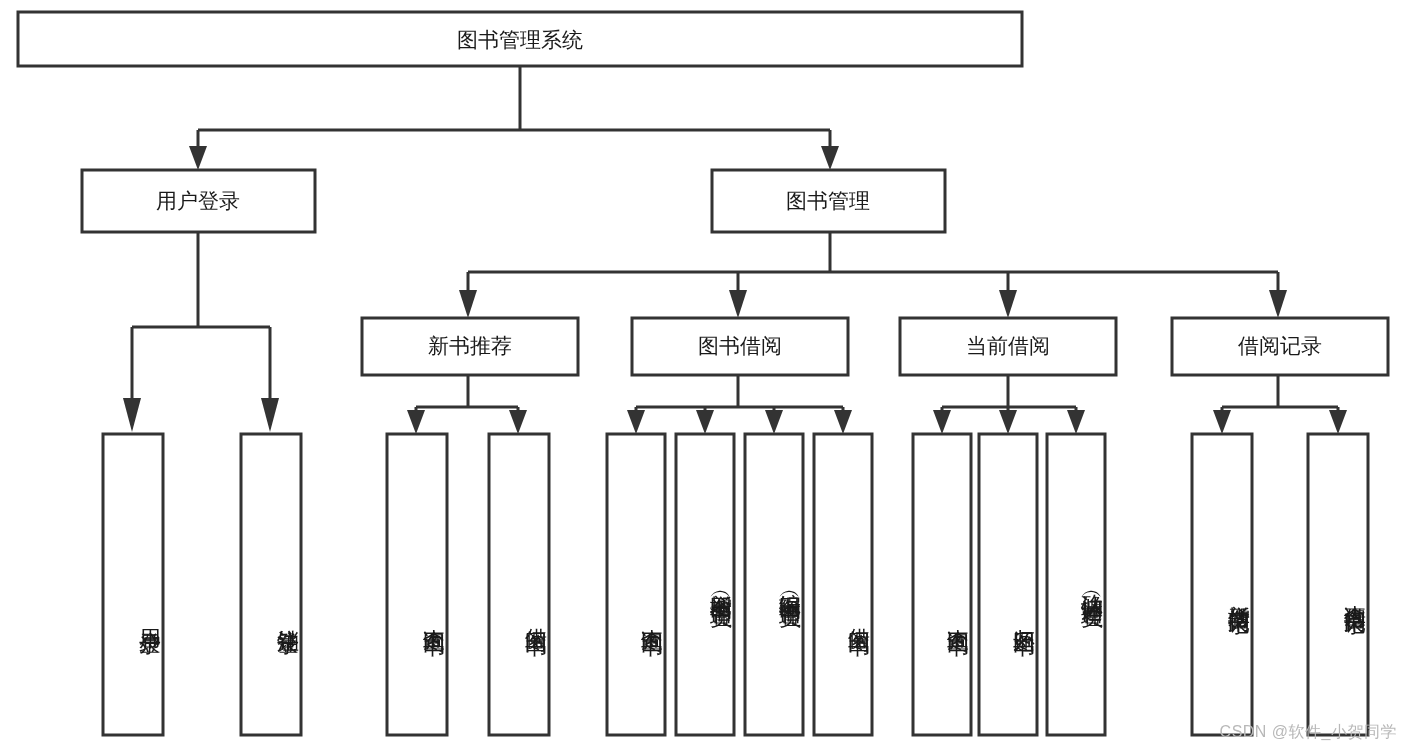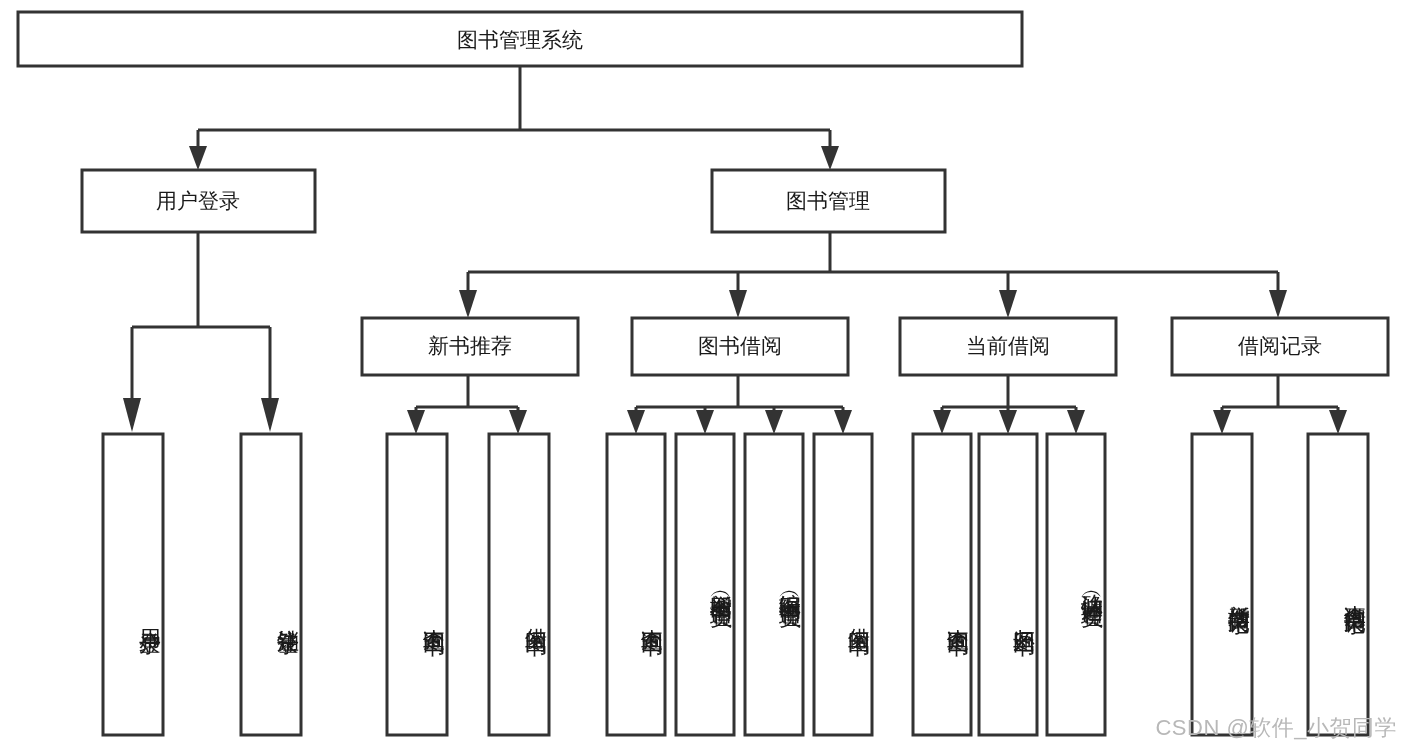--- a/index.html
+++ b/index.html
@@ -60,21 +60,21 @@
     align-items: flex-start;
     justify-content: center;
     white-space: nowrap;
     pointer-events: none;
   }
   .watermark {
     position: absolute;
     right: 8px;
     bottom: 4px;
     font-family: "Liberation Sans", "DejaVu Sans", sans-serif;
-    font-size: 22px;
+    font-size: 16px;
     color: #b8b8b8;
     letter-spacing: 0.5px;
     white-space: nowrap;
   }
 </style>
 </head>
 <body>
 
 <div id="diagram-root">
 

